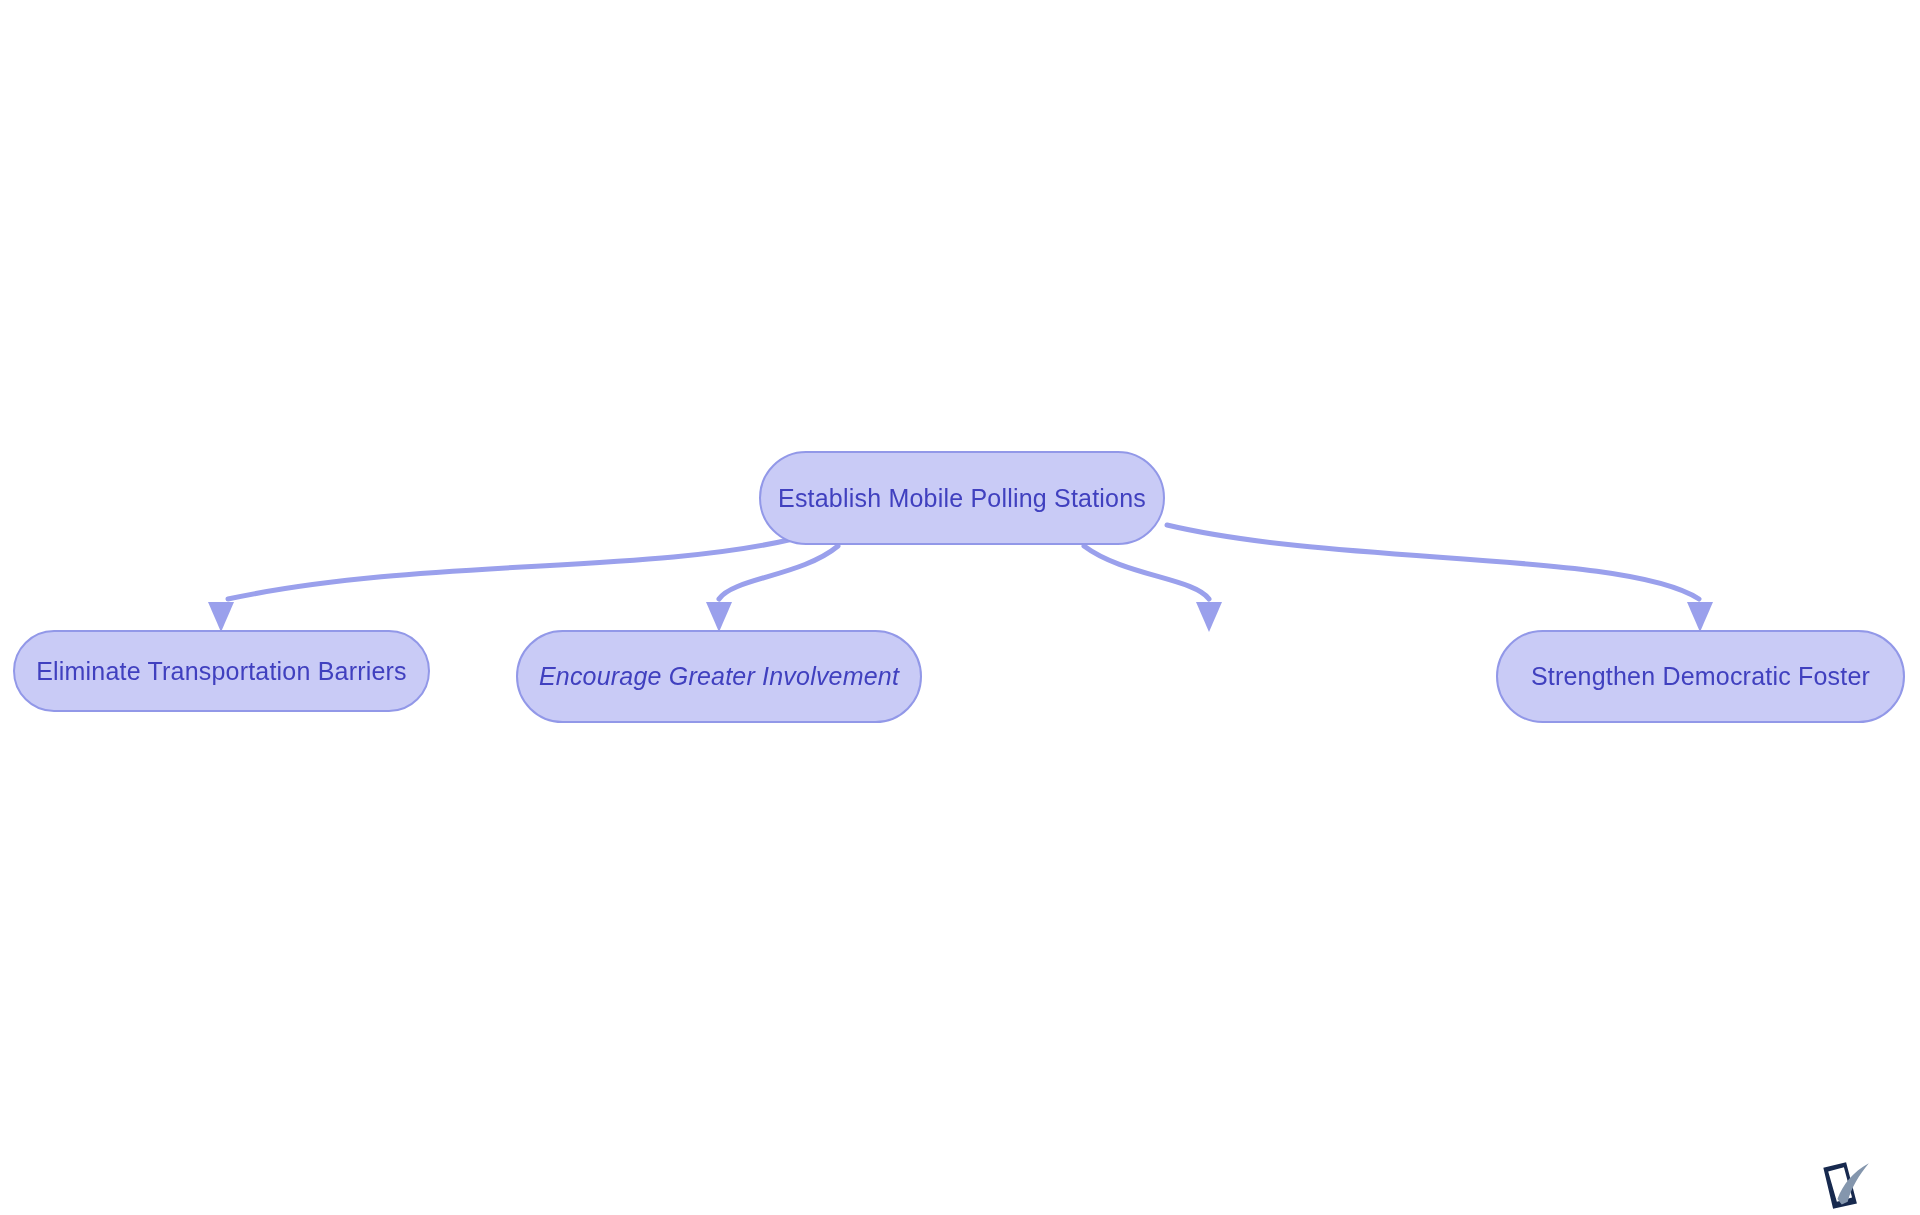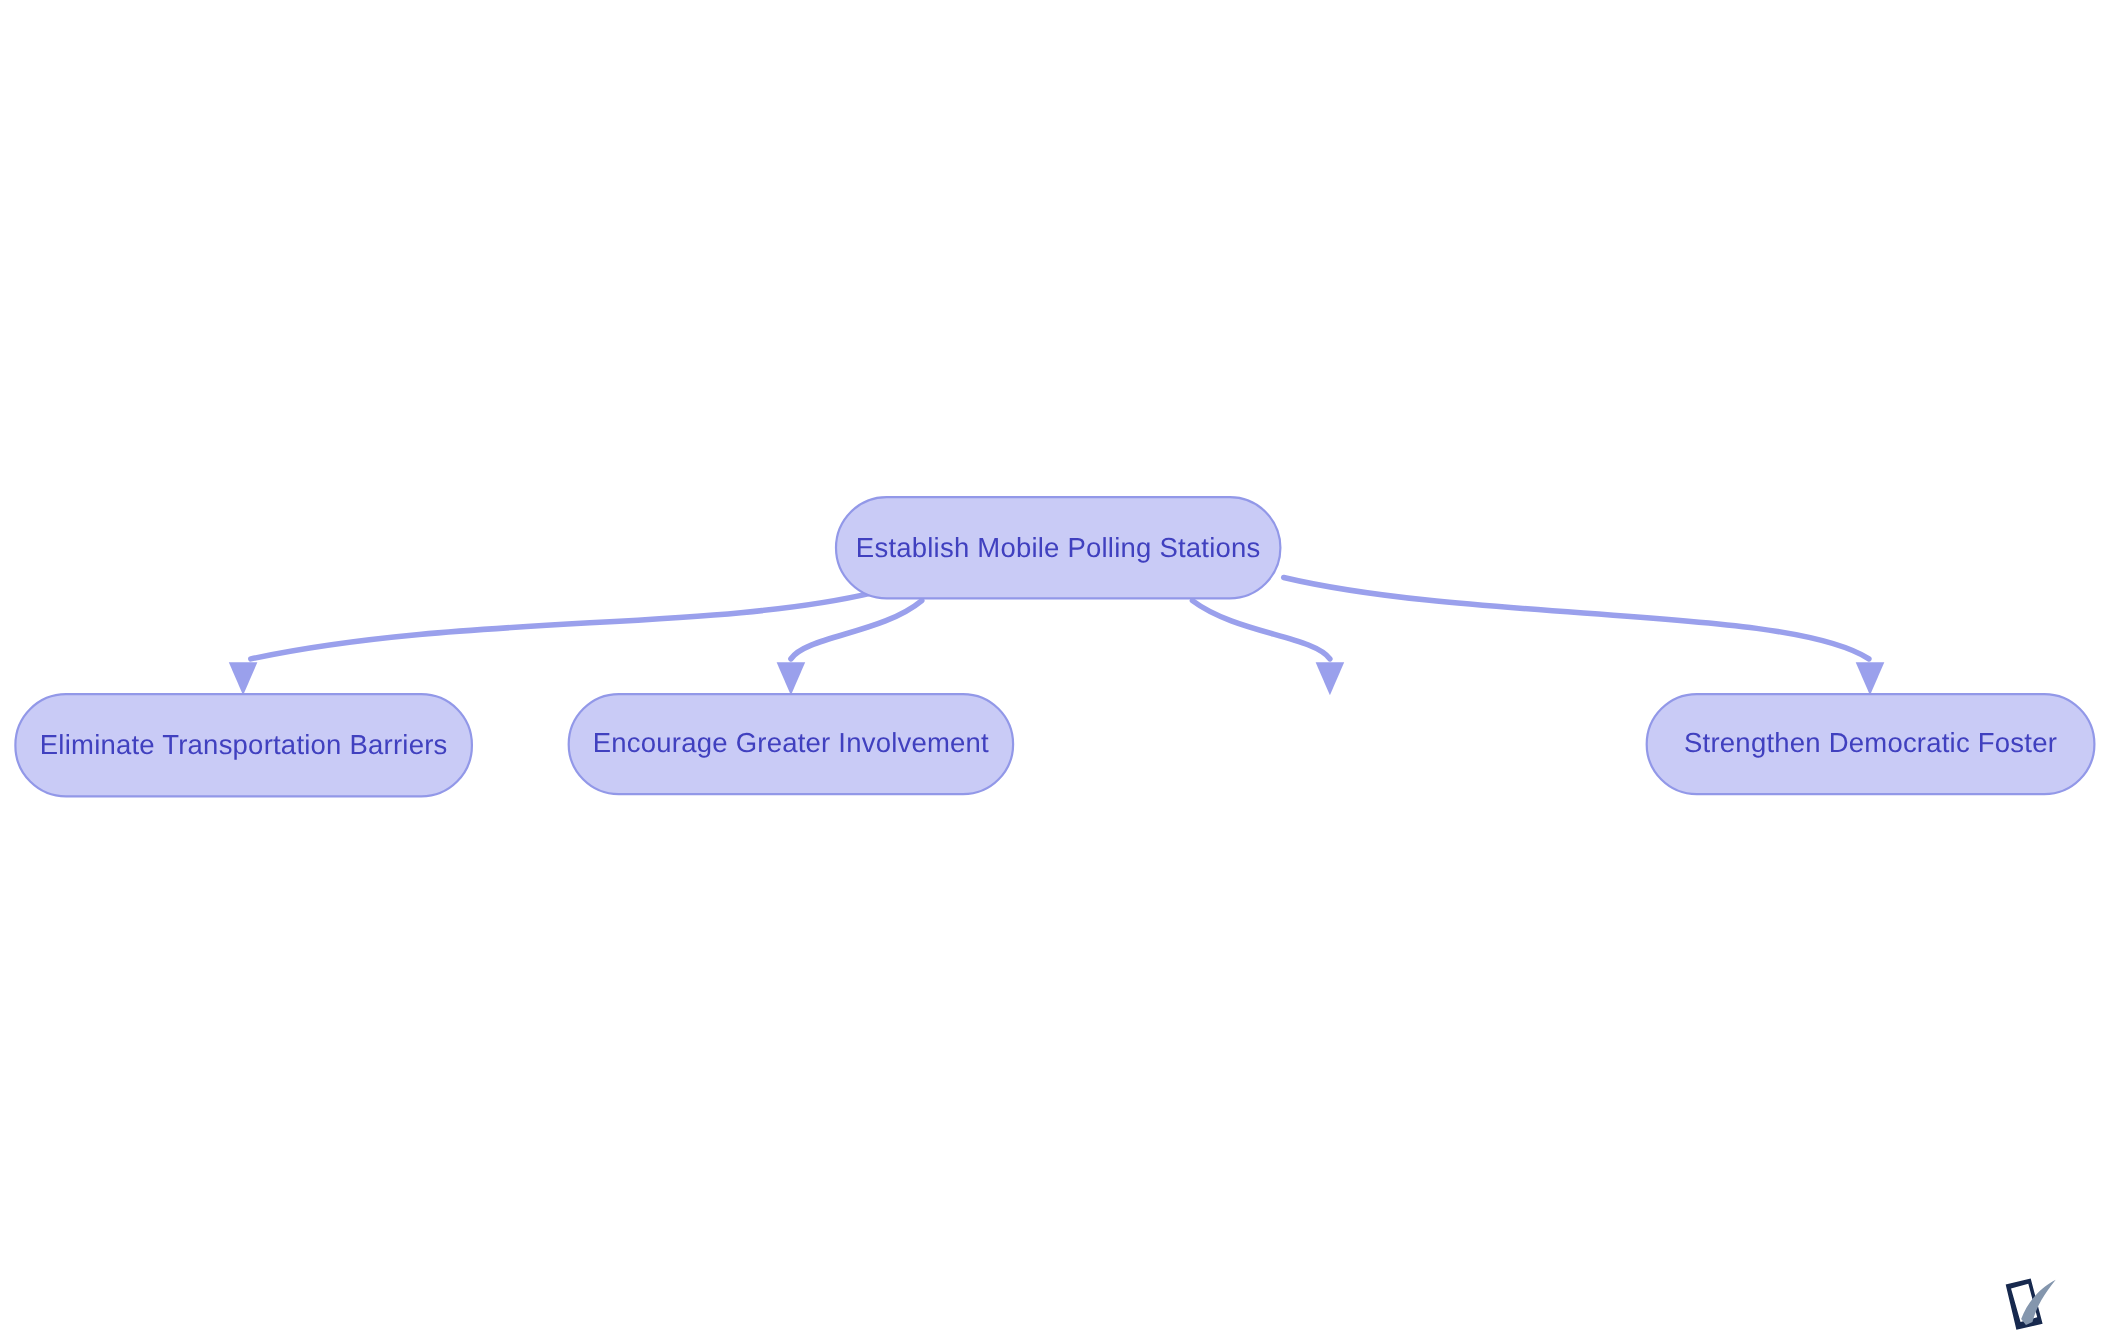--- a/index.html
+++ b/index.html
@@ -92,25 +92,25 @@
     <path class="connector" d="M 1084 498 C 1124 528, 1194 530, 1209 551"></path>
     <polygon class="arrowhead" points="1196,554 1222,554 1209,584"></polygon>
     <path class="connector" d="M 1167 477 C 1340 518, 1625 503, 1699 551"></path>
     <polygon class="arrowhead" points="1687,554 1713,554 1700,584"></polygon>
   </svg>
 
   <div class="node" style="left:759px; top:403px; width:406px; height:94px;">
     <span>Establish Mobile Polling Stations</span>
   </div>
 
-  <div class="node" style="left:13px; top:582px; width:417px; height:95px;">
+  <div class="node" style="left:13px; top:582px; width:417px; height:82px;">
     <span>Eliminate Transportation Barriers</span>
   </div>
 
-  <div class="node" style="left:516px; top:582px; width:406px; height:93px;">
+  <div class="node" style="left:516px; top:582px; width:406px; height:93px;font-style:italic;">
     <span>Encourage Greater Involvement</span>
   </div>
 
 
   <div class="node" style="left:1496px; top:582px; width:409px; height:93px;">
     <span>Strengthen Democratic Foster</span>
   </div>
 
   <div class="logo">
     <svg class="logo-icon" viewBox="0 0 48 46" xmlns="http://www.w3.org/2000/svg">

